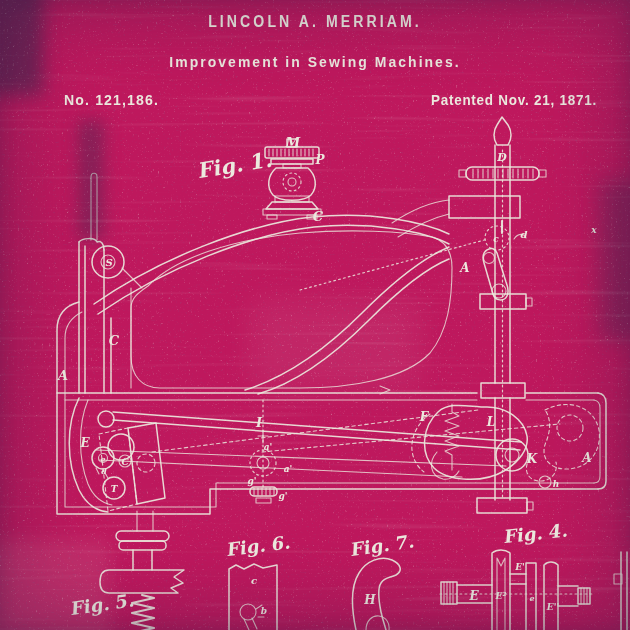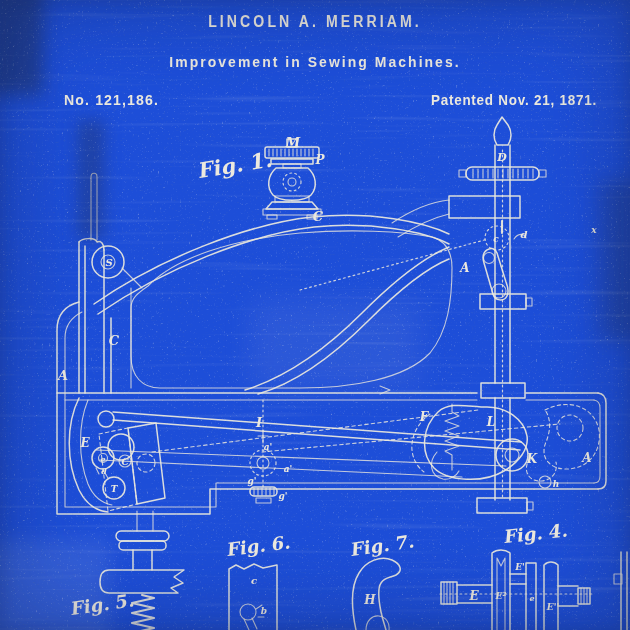--- a/index.html
+++ b/index.html
@@ -1,18 +1,18 @@
 <!DOCTYPE html>
 <html><head>
 <meta charset="utf-8">
 <style>
   html,body{margin:0;padding:0;background:#39415f;}
   .poster{
     position:relative;width:630px;height:630px;overflow:hidden;
-    background:#1d4ed8;
+    background:#be185d;
   }
   .poster *{box-sizing:border-box;}
   
   .hdr{position:absolute;left:0;top:0;right:0;height:120px;z-index:3;color:#ece9de;}
   .title{
     position:absolute;top:13px;left:0;right:0;text-align:center;
     font-family:"Liberation Sans",sans-serif;font-weight:700;font-size:16px;
     letter-spacing:3.5px;transform:scaleX(.88);
   }
   .subtitle{

